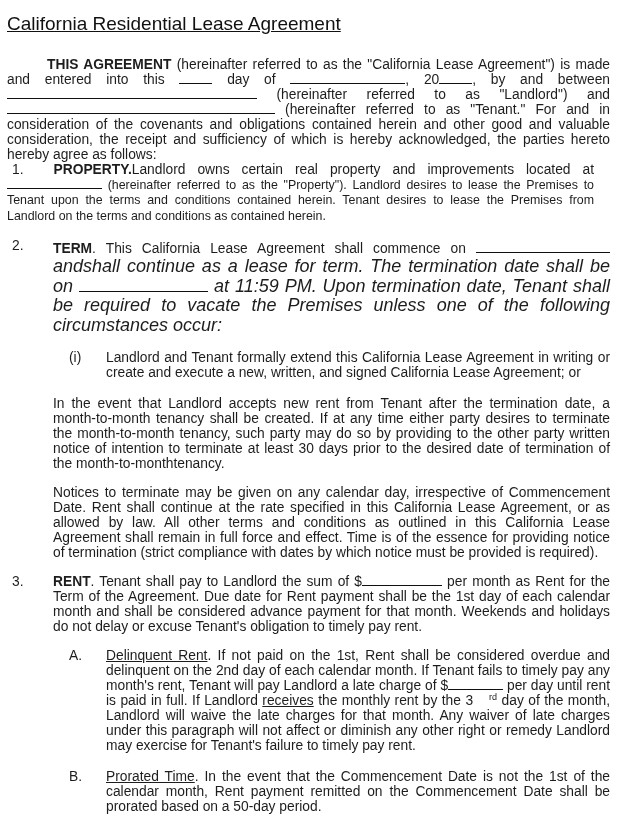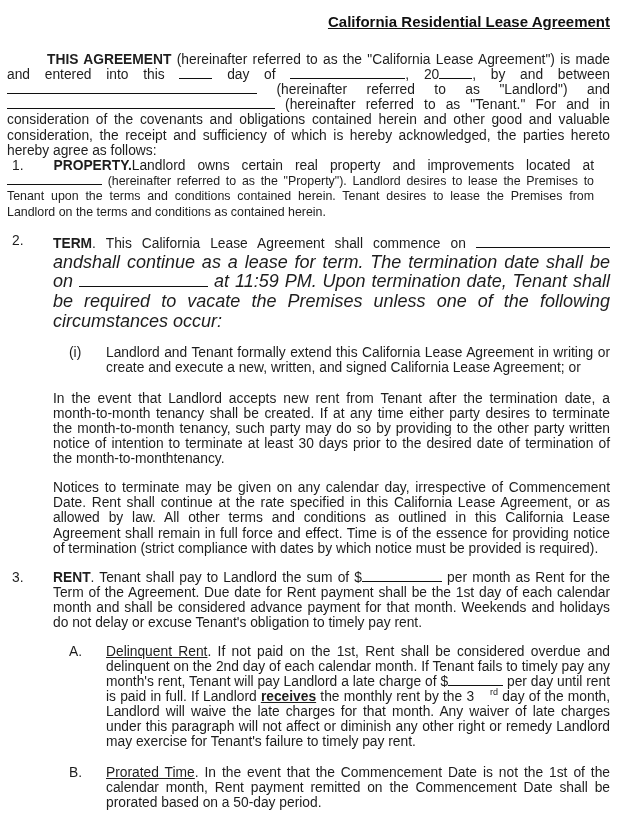--- a/index.html
+++ b/index.html
@@ -4,40 +4,40 @@
 <style>
   html,body{margin:0;padding:0;background:#ffffff;}
   .page{
     width:625px;height:820px;box-sizing:border-box;
     padding:12px 15px 0 7px;
     font-family:"Liberation Sans","DejaVu Sans",sans-serif;
     font-size:13.8px;line-height:1.09;color:#1d1d1d;
     overflow:hidden;background:#ffffff;
   }
   .title{
-    font-size:15px;font-weight:bold;text-align:right;
+    font-size:19px;font-weight:normal;text-align:left;
     text-decoration:underline;margin:2px 0 22px 0;color:#111;
   }
   .para{text-align:justify;margin:0;}
   .intro{text-indent:40px;margin-bottom:0;}
   .sec1{margin:0 16px 14px 0;}
   .sec{position:relative;padding-left:46px;margin-bottom:14px;}
   .sec .num{position:absolute;left:5px;top:0;}
   .sub{position:relative;margin-left:62px;padding-left:37px;margin-bottom:15px;}
   .sub .mark{position:absolute;left:0;top:0;}
   .ind{margin-left:46px;margin-bottom:14px;}
   .num1{margin-left:5px;}
   .gap30{display:inline-block;width:30px;}
   .blank{
     display:inline-block;height:11px;
     border-bottom:1.7px solid #101010;vertical-align:baseline;
   }
   .b{font-weight:bold;}
   .u{text-decoration:underline;}
-  .bu{font-weight:bold;text-decoration:underline;}
+  .bu{font-weight:normal;text-decoration:underline;}
   .sup{font-size:9px;vertical-align:super;line-height:0;margin-left:16px;}
   .sm{font-size:12.4px;}
   .sm2{font-size:18px;font-style:italic;}
   .last{margin-bottom:0;}
 </style>
 </head>
 <body>
 
 <div class="page">
 

